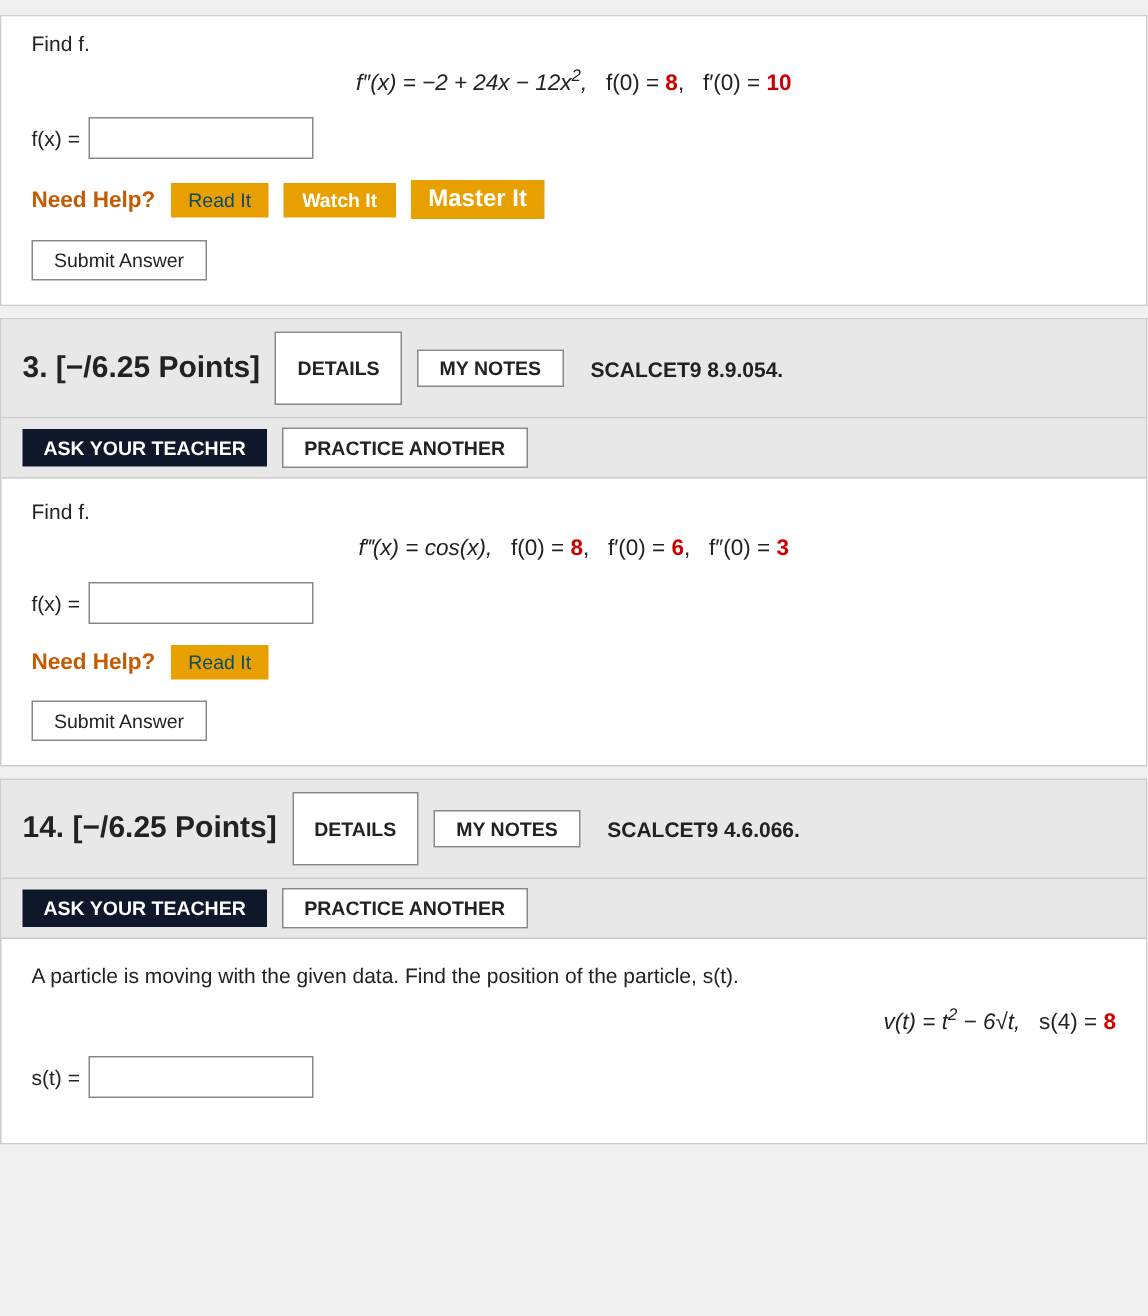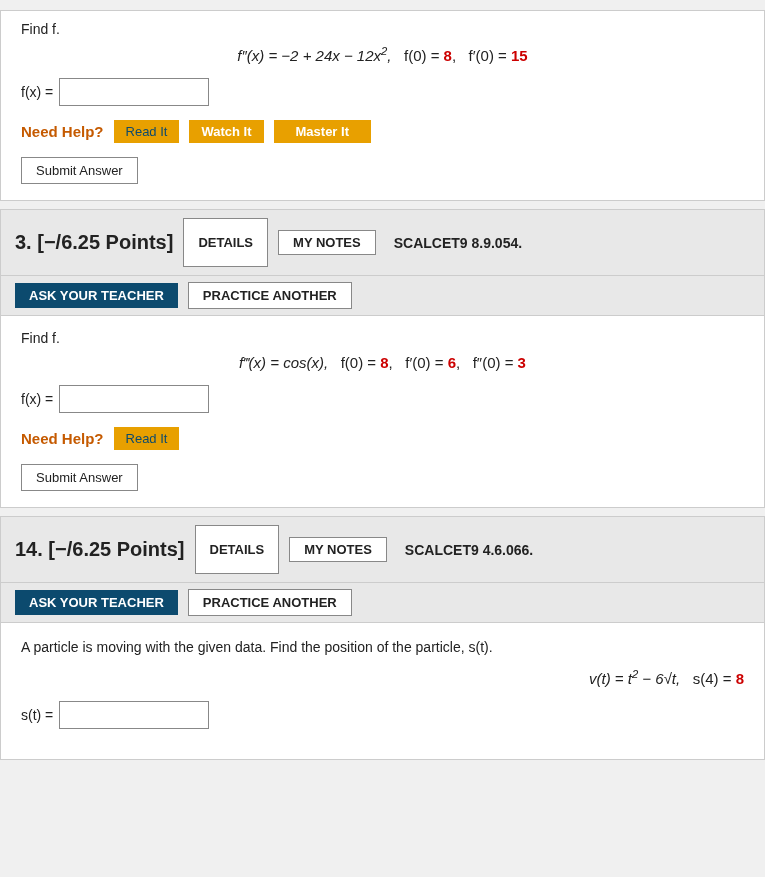--- a/index.html
+++ b/index.html
@@ -67,21 +67,21 @@
     .teacher-row {
       background: #e8e8e8;
       border-bottom: 1px solid #ccc;
       padding: 6px 14px;
       display: flex;
       align-items: center;
       gap: 10px;
     }
 
     .btn-ask-teacher {
-      background: #0c4a6e;
+      background: #0f172a;
       color: #fff;
       border: none;
       padding: 5px 14px;
       font-size: 13px;
       font-weight: bold;
       cursor: pointer;
       text-transform: uppercase;
     }
 
     .btn-practice-another {
@@ -165,22 +165,22 @@
       padding: 4px 12px;
       font-size: 13px;
       cursor: pointer;
       font-weight: bold;
     }
 
     .btn-master-it {
       background: #e8a000;
       color: #fff;
       border: none;
-      padding: 4px 22px;
-      font-size: 13px;
+      padding: 4px 12px;
+      font-size: 16px;
       cursor: pointer;
       font-weight: bold;
     }
 
     .submit-row {
       margin-top: 2px;
     }
 
     .btn-submit {
       background: #fff;
@@ -212,21 +212,21 @@
   </style>
 </head>
 <body>
 
 <div class="page-wrapper">
 
   <div class="problem-section">
     <div class="first-problem-body">
       <div class="find-f-title">Find f.</div>
       <div class="equation-row">
-        <span class="math">f″(x) = −2 + 24x − 12x<sup>2</sup>,&nbsp;&nbsp;&nbsp;</span><span>f(0) = <span class="eq-highlight">8</span>,&nbsp;&nbsp;&nbsp;f′(0) = <span class="eq-highlight">15</span></span>
+        <span class="math">f″(x) = −2 + 24x − 12x<sup>2</sup>,&nbsp;&nbsp;&nbsp;</span><span>f(0) = <span class="eq-highlight">8</span>,&nbsp;&nbsp;&nbsp;f′(0) = <span class="eq-highlight">10</span></span>
       </div>
       <div class="input-row">
         <span class="input-label">f(x) =</span>
         <input class="answer-input" type="text" style="">
       </div>
       <div class="need-help-row">
         <span class="need-help-label">Need Help?</span>
         <button class="btn-read-it">Read It</button>
         <button class="btn-watch-it">Watch It</button>
         <button class="btn-master-it">Master It</button>

